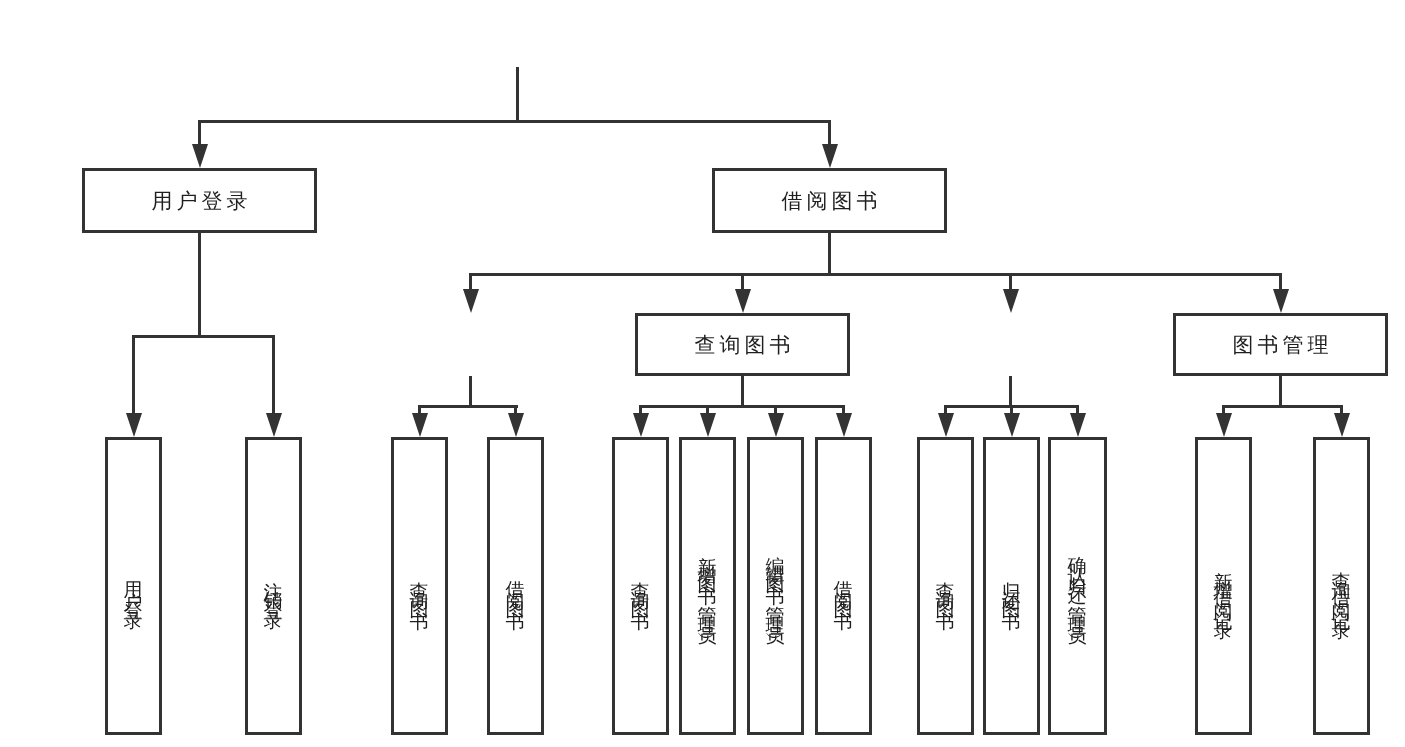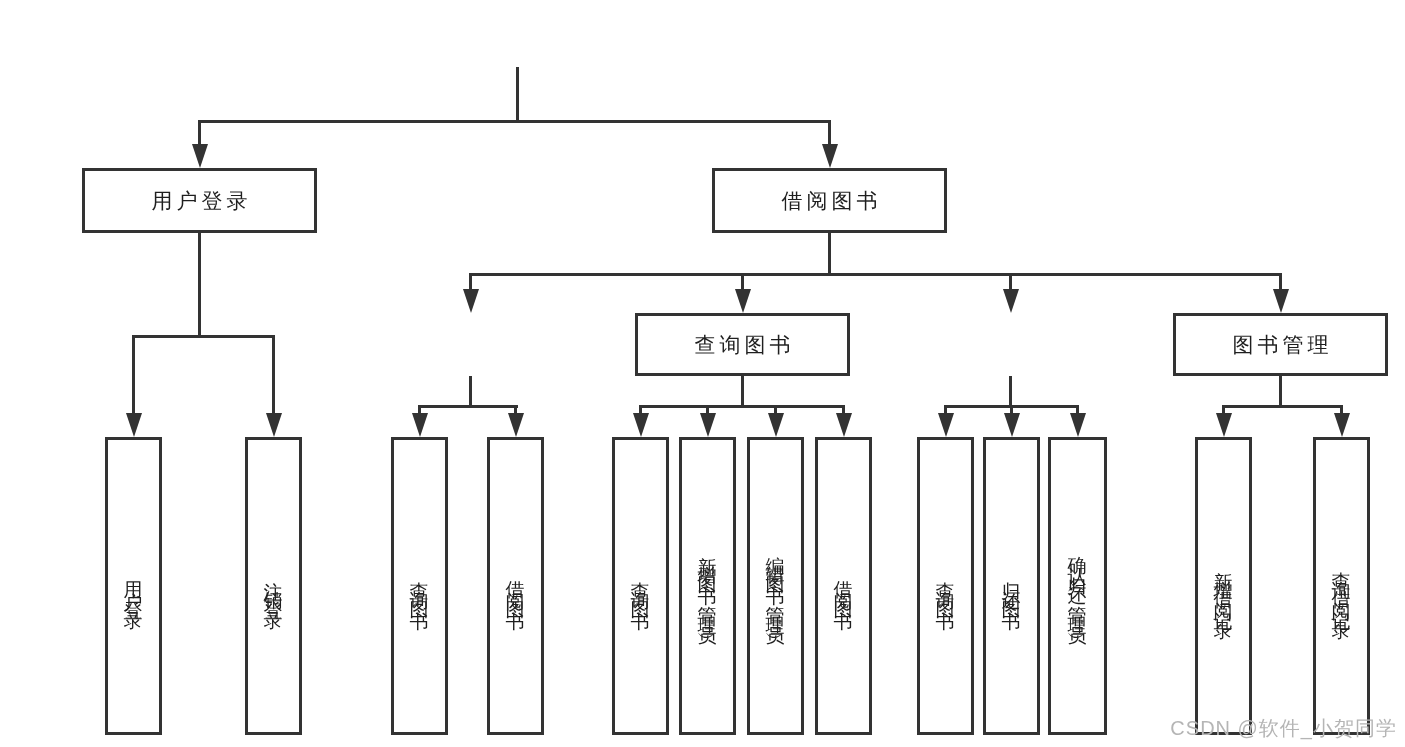--- a/index.html
+++ b/index.html
@@ -152,15 +152,14 @@
     <span class="leaf-label">确认归还（管理员）</span>
   </div>
 
   <div class="box" style="left:1195px;top:437px;width:57px;height:298px">
     <span class="leaf-label">新增借阅记录</span>
   </div>
   <div class="box" style="left:1313px;top:437px;width:57px;height:298px">
     <span class="leaf-label">查询借阅记录</span>
   </div>
 
-  <div class="watermark">CSDN @软件_小贺同学</div>
 
 </div>
 
 </body></html>

